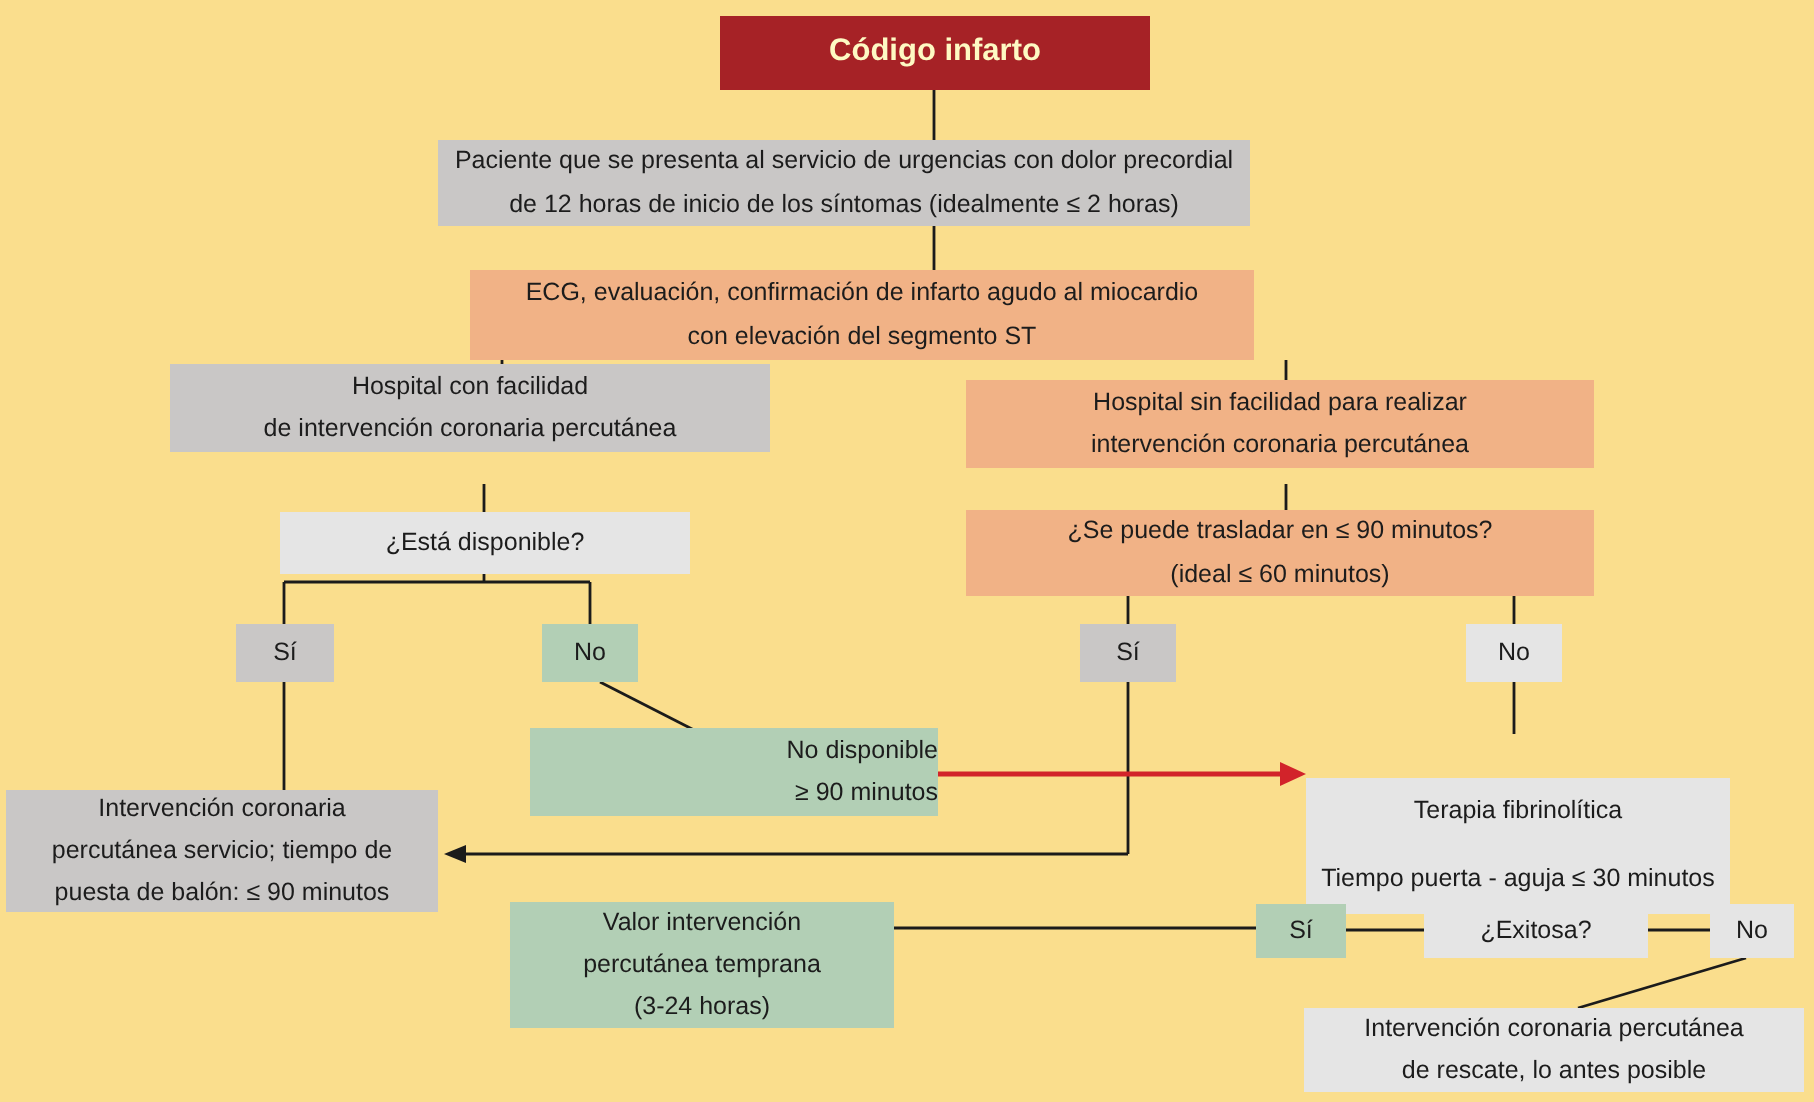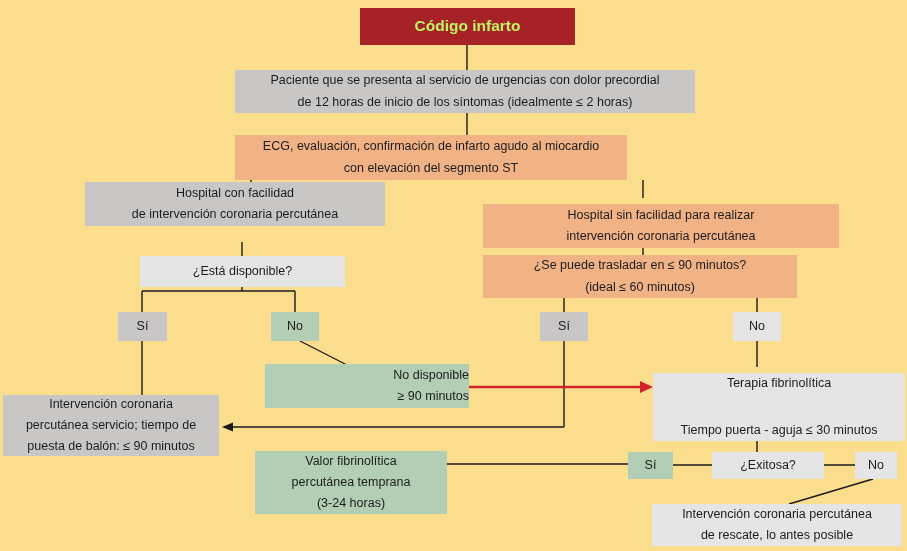--- a/index.html
+++ b/index.html
@@ -15,21 +15,21 @@
     position:absolute;
     display:flex;flex-direction:column;
     justify-content:center;align-items:center;
     text-align:center;
     color:#1c1c1c;
     font-size:12.5px;
     line-height:1.7;
   }
   .node span{display:block;white-space:nowrap;}
   .title{
-    background:#A62226;color:#bef264;
+    background:#A62226;color:#fef9c3;
     font-weight:bold;font-size:15.5px;
   }
   .gray{background:#C9C7C6;}
   .orange{background:#F1B286;}
   .blue{background:#e5e5e5;}
   .green{background:#B2CFB5;}
   .spread{justify-content:space-around;}
 </style>
 </head>
 <body>
@@ -82,36 +82,36 @@
     <g>
       <line x1="435" y1="387" x2="644" y2="387" stroke="#D2232A" stroke-width="2.6"></line>
       <polygon points="653,387 640,381 640,393" fill="#D2232A" stroke="none"></polygon>
     </g>
   </svg>
 
   <div class="node title" style="left:360px;top:8px;width:215px;height:37px;">
     <span>Código infarto</span>
   </div>
 
-  <div class="node gray" style="left:235px;top:70px;width:460px;height:43px;">
+  <div class="node gray" style="left:219px;top:70px;width:406px;height:43px;">
     <span>Paciente que se presenta al servicio de urgencias con dolor precordial</span>
     <span>de 12 horas de inicio de los síntomas (idealmente ≤ 2 horas)</span>
   </div>
 
   <div class="node orange" style="left:235px;top:135px;width:392px;height:45px;">
     <span>ECG, evaluación, confirmación de infarto agudo al miocardio</span>
     <span>con elevación del segmento ST</span>
   </div>
 
   <div class="node gray" style="left:85px;top:182px;width:300px;height:44px;justify-content:center;">
     <span>Hospital con facilidad</span>
     <span>de intervención coronaria percutánea</span>
   </div>
 
-  <div class="node orange" style="left:483px;top:204px;width:356px;height:44px;">
+  <div class="node orange" style="left:483px;top:190px;width:314px;height:44px;">
     <span>Hospital sin facilidad para realizar</span>
     <span>intervención coronaria percutánea</span>
   </div>
 
   <div class="node blue" style="left:140px;top:256px;width:205px;height:31px;">
     <span>¿Está disponible?</span>
   </div>
 
   <div class="node orange" style="left:483px;top:255px;width:314px;height:43px;">
     <span>¿Se puede trasladar en ≤ 90 minutos?</span>
@@ -130,33 +130,33 @@
   </div>
   <div class="node blue" style="left:733px;top:312px;width:48px;height:29px;">
     <span>No</span>
   </div>
 
   <div class="node green" style="left:265px;top:364px;width:204px;height:44px;align-items:flex-end;">
     <span>No disponible</span>
     <span>≥ 90 minutos</span>
   </div>
 
-  <div class="node blue spread" style="left:653px;top:373px;width:252px;height:68px;justify-content:space-between;">
+  <div class="node blue spread" style="left:653px;top:389px;width:212px;height:68px;">
     <span>Terapia fibrinolítica</span>
     <span>Tiempo puerta - aguja ≤ 30 minutos</span>
   </div>
 
   <div class="node gray" style="left:3px;top:395px;width:216px;height:61px;">
     <span>Intervención coronaria</span>
     <span>percutánea servicio; tiempo de</span>
     <span>puesta de balón: ≤ 90 minutos</span>
   </div>
 
   <div class="node green" style="left:255px;top:451px;width:192px;height:63px;">
-    <span>Valor fibrinolítica</span>
+    <span>Valor intervención</span>
     <span>percutánea temprana</span>
     <span>(3-24 horas)</span>
   </div>
 
   <div class="node green" style="left:628px;top:452px;width:45px;height:27px;">
     <span>Sí</span>
   </div>
 
   <div class="node blue" style="left:712px;top:452px;width:112px;height:27px;">
     <span>¿Exitosa?</span>

